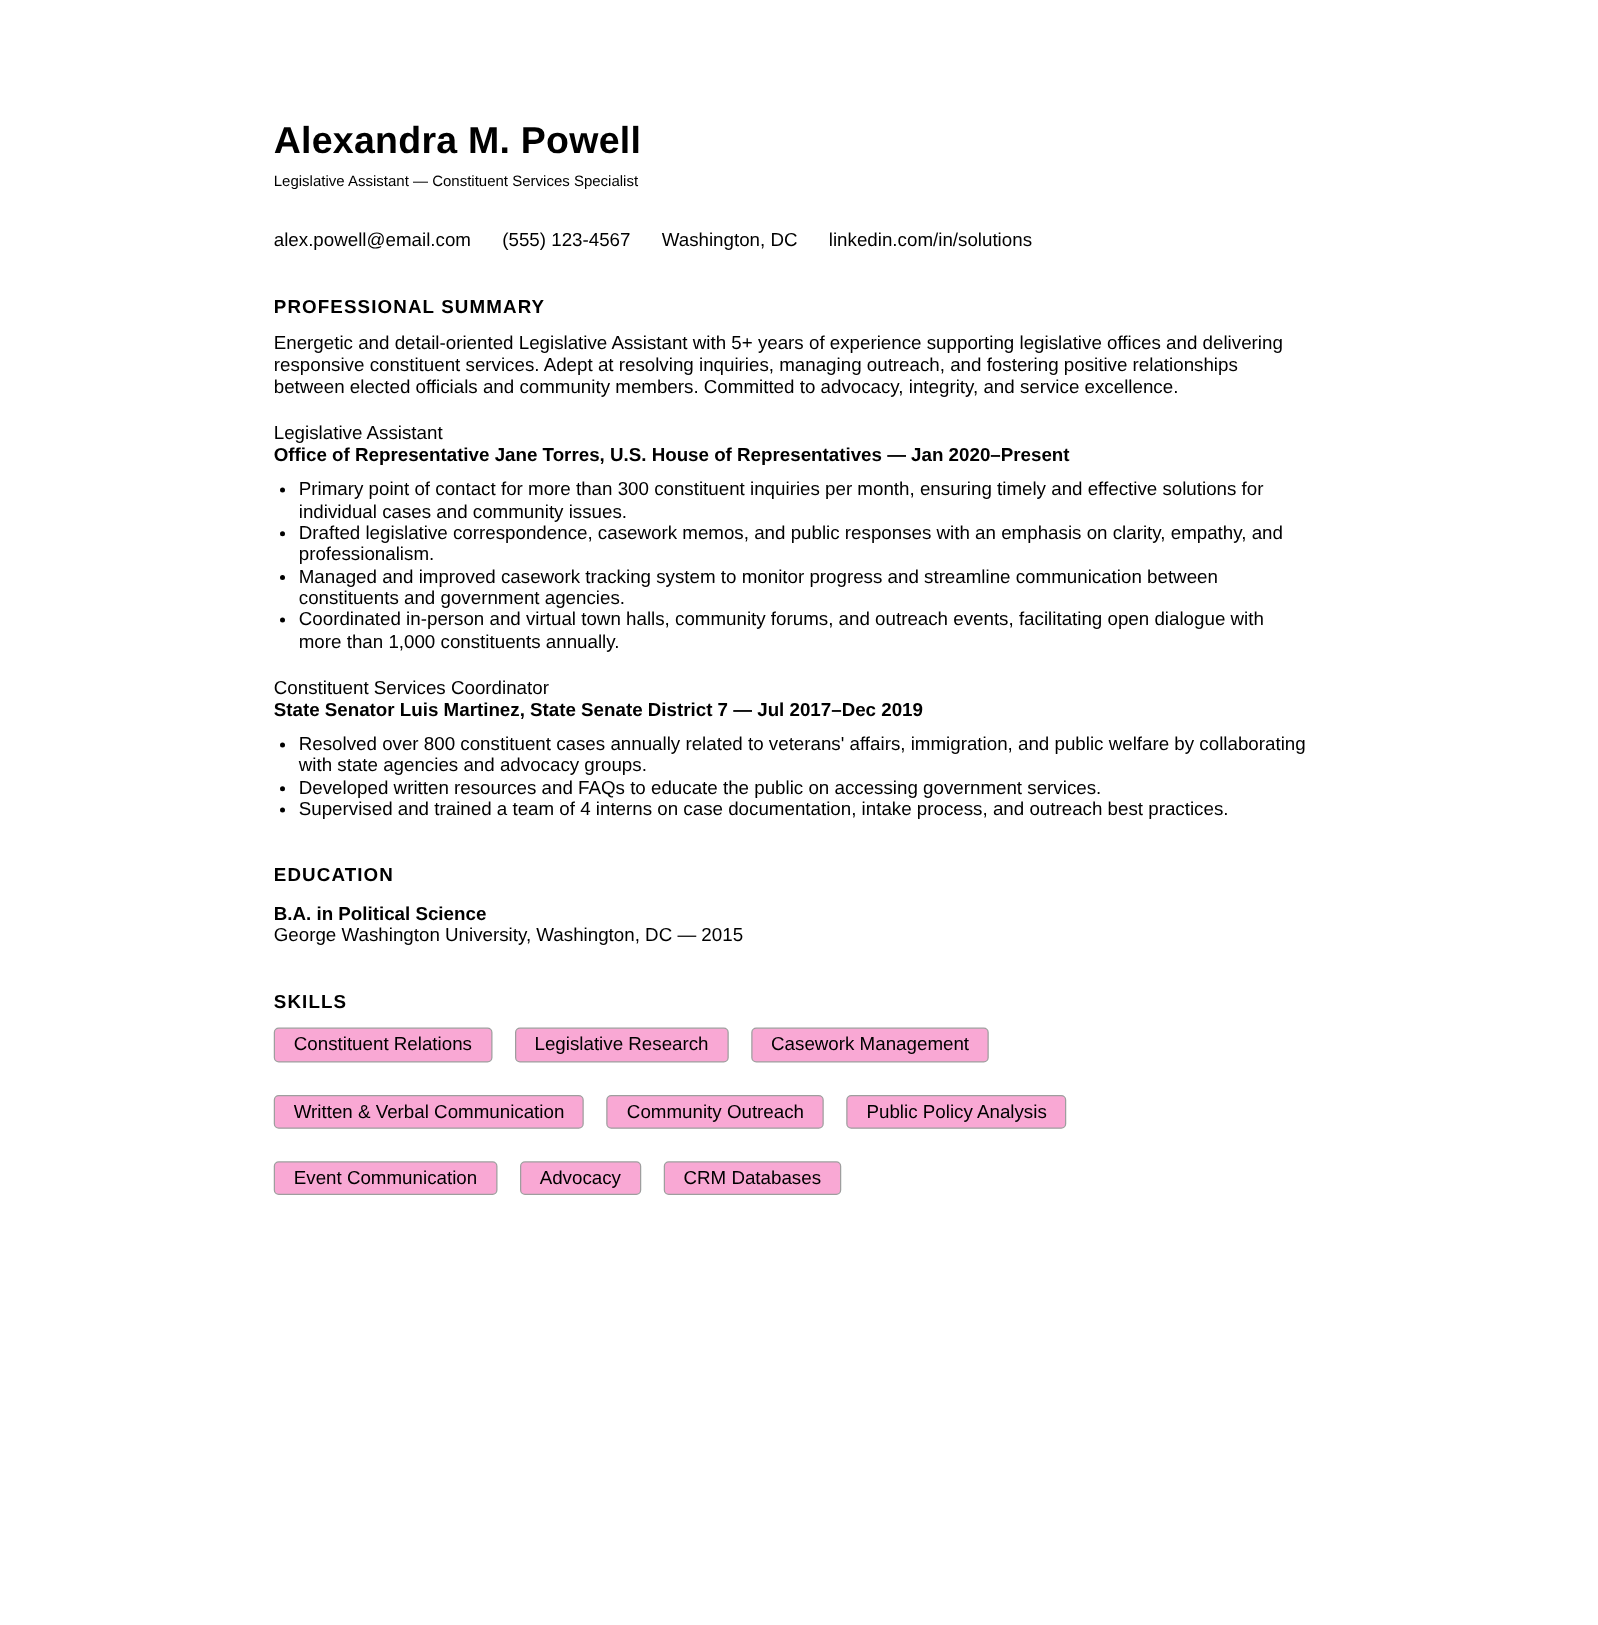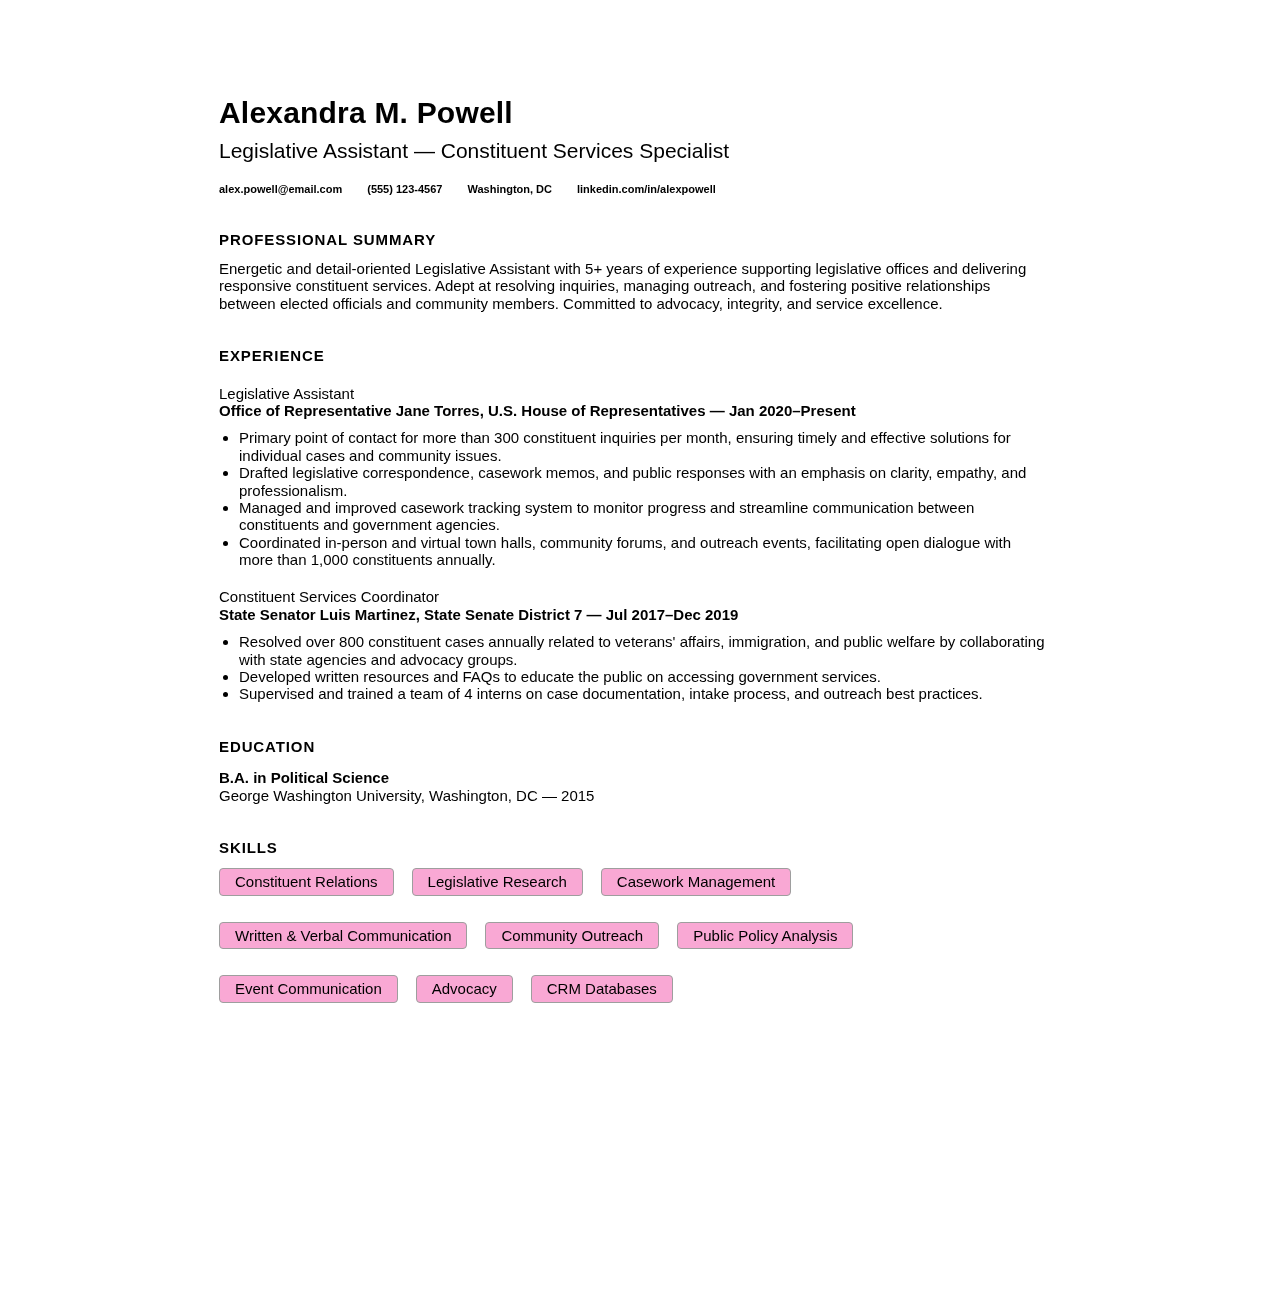--- a/index.html
+++ b/index.html
@@ -20,28 +20,27 @@
     padding-top: 96px;
   }
   h1.name {
     font-size: 30px;
     line-height: 1.15;
     font-weight: bold;
     margin: 0 0 8px 0;
     letter-spacing: 0.2px;
   }
   .subtitle {
-    font-size: 21px;
-    margin: 0 0 20px 0;
+    font-size: 12px;
+    margin: 0 0 32px 0;
   }
   .contact {
     display: flex;
     gap: 25px;
-    font-size: 11px;
-    font-weight: bold;
+    font-size: 15px;
   }
   h2.sec-heading {
     font-size: 15px;
     font-weight: bold;
     letter-spacing: 0.9px;
     margin: 35px 0 12px 0;
   }
   .summary-text { margin: 0; }
   .job { margin-top: 20px; }
   .job-title { font-weight: normal; margin: 0; }
@@ -76,31 +75,30 @@
 
 <div class="page">
 
   <header>
     <h1 class="name">Alexandra M. Powell</h1>
     <p class="subtitle">Legislative Assistant — Constituent Services Specialist</p>
     <div class="contact">
       <span>alex.powell@email.com</span>
       <span>(555) 123-4567</span>
       <span>Washington, DC</span>
-      <span>linkedin.com/in/alexpowell</span>
+      <span>linkedin.com/in/solutions</span>
     </div>
   </header>
 
   <section>
     <h2 class="sec-heading">PROFESSIONAL SUMMARY</h2>
     <p class="summary-text">Energetic and detail-oriented Legislative Assistant with 5+ years of experience supporting legislative offices and delivering responsive constituent services. Adept at resolving inquiries, managing outreach, and fostering positive relationships between elected officials and community members. Committed to advocacy, integrity, and service excellence.</p>
   </section>
 
   <section>
-    <h2 class="sec-heading">EXPERIENCE</h2>
 
     <div class="job">
       <p class="job-title">Legislative Assistant</p>
       <p class="job-org">Office of Representative Jane Torres, U.S. House of Representatives — Jan 2020–Present</p>
       <ul>
         <li>Primary point of contact for more than 300 constituent inquiries per month, ensuring timely and effective solutions for individual cases and community issues.</li>
         <li>Drafted legislative correspondence, casework memos, and public responses with an emphasis on clarity, empathy, and professionalism.</li>
         <li>Managed and improved casework tracking system to monitor progress and streamline communication between constituents and government agencies.</li>
         <li>Coordinated in-person and virtual town halls, community forums, and outreach events, facilitating open dialogue with more than 1,000 constituents annually.</li>
       </ul>

